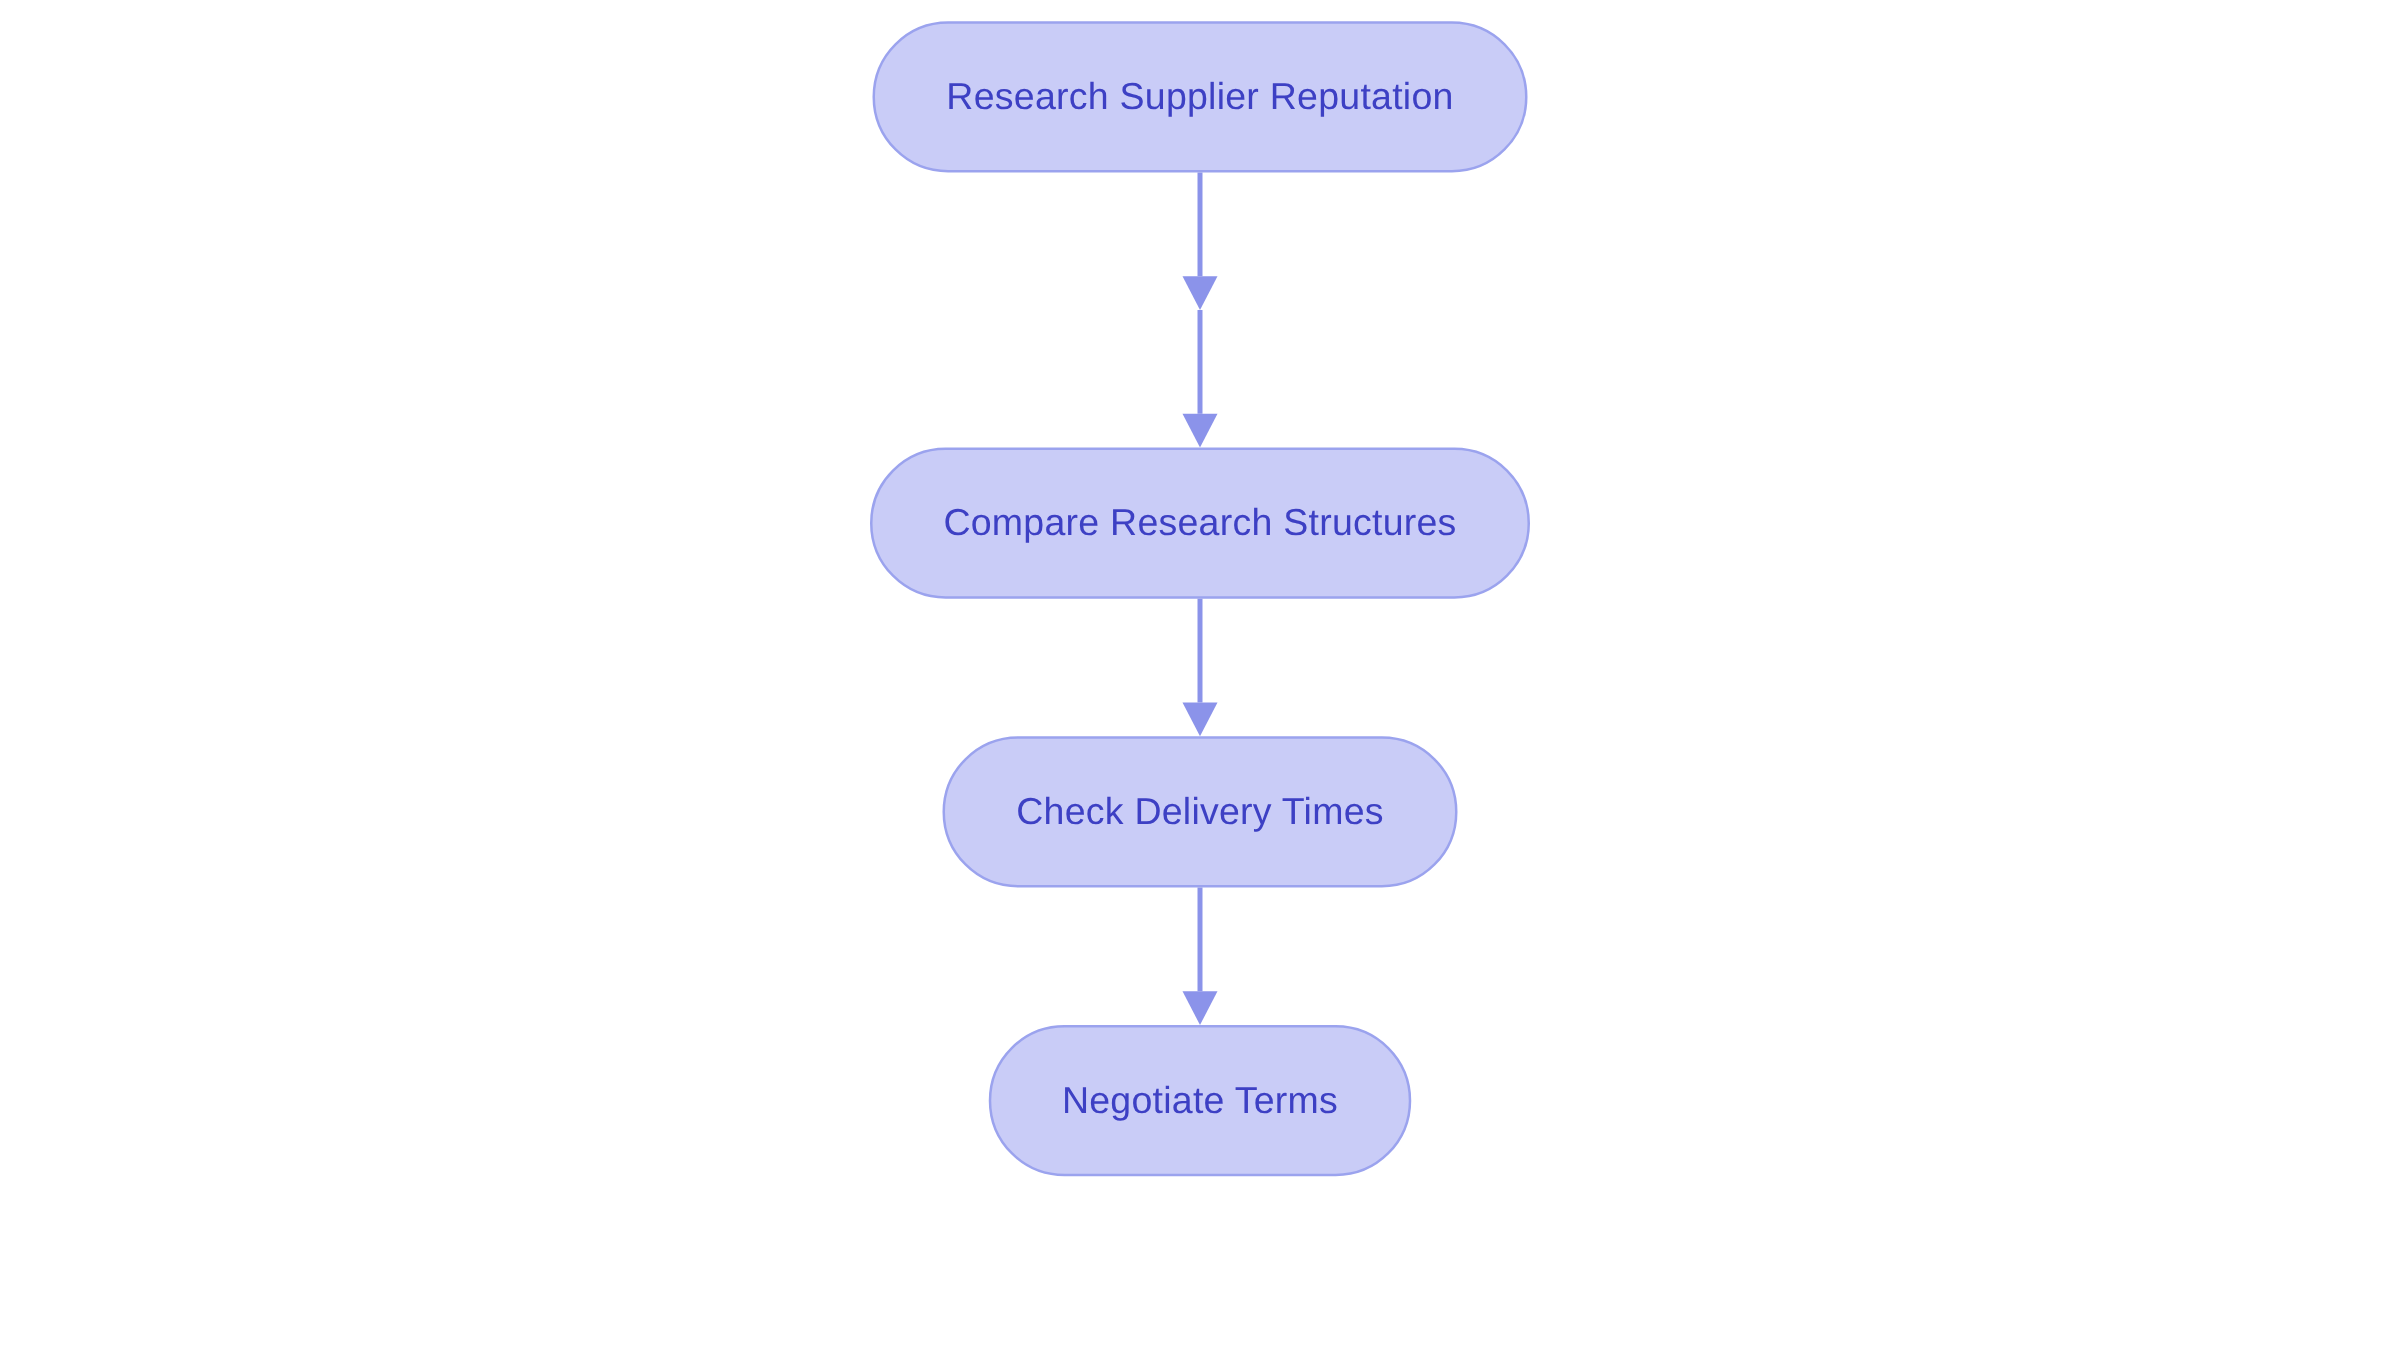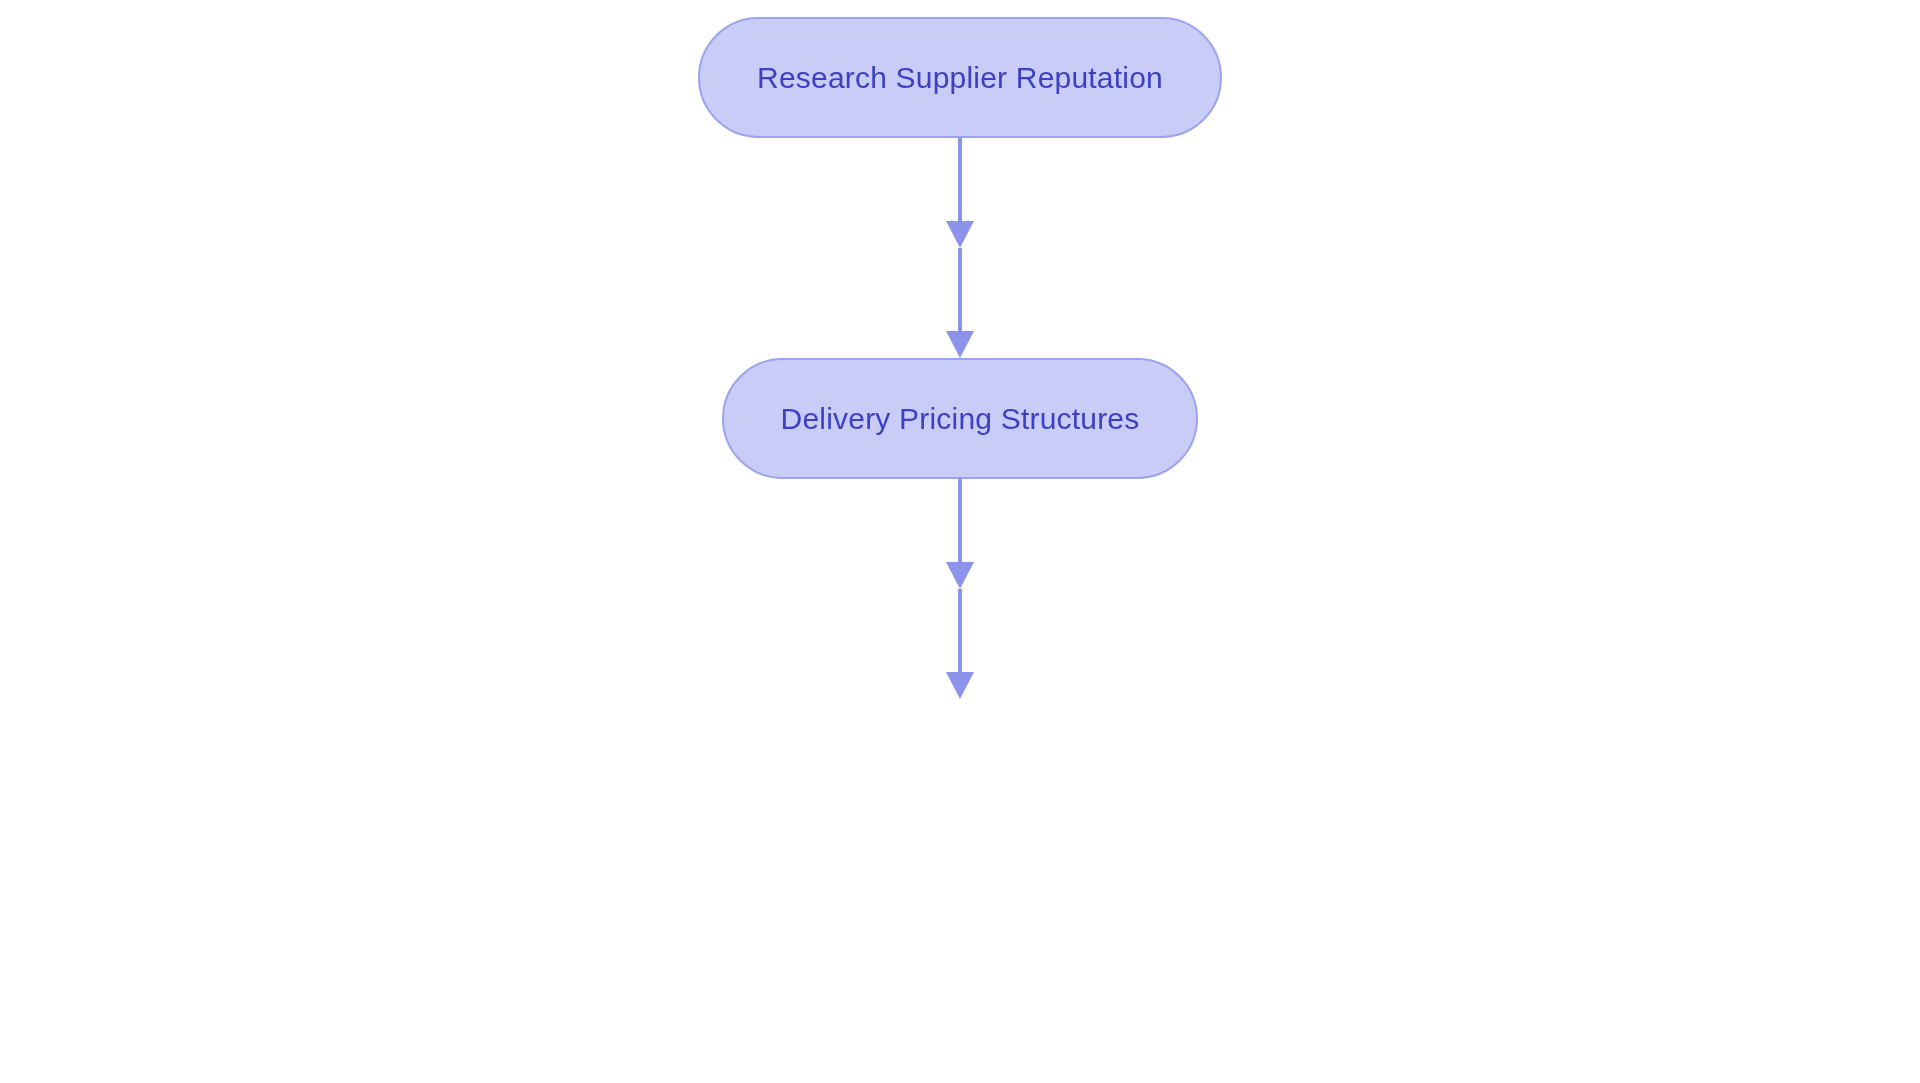--- a/index.html
+++ b/index.html
@@ -81,29 +81,35 @@
       <div class="arrowhead-icon"></div>
     </div>
 
 
     <div class="connector">
       <div class="connector-line"></div>
       <div class="arrowhead-icon"></div>
     </div>
 
     <div class="flow-node">
-      <span class="flow-node-label">Delivery Pricing Structures</span>
+      <span class="flow-node-label">Compare Research Structures</span>
     </div>
 
     <div class="connector">
       <div class="connector-line"></div>
       <div class="arrowhead-icon"></div>
     </div>
 
+    <div class="flow-node">
+      <span class="flow-node-label">Check Delivery Times</span>
+    </div>
 
     <div class="connector">
       <div class="connector-line"></div>
       <div class="arrowhead-icon"></div>
     </div>
 
+    <div class="flow-node">
+      <span class="flow-node-label">Negotiate Terms</span>
+    </div>
 
   </div>
 </div>
 
 </body></html>

